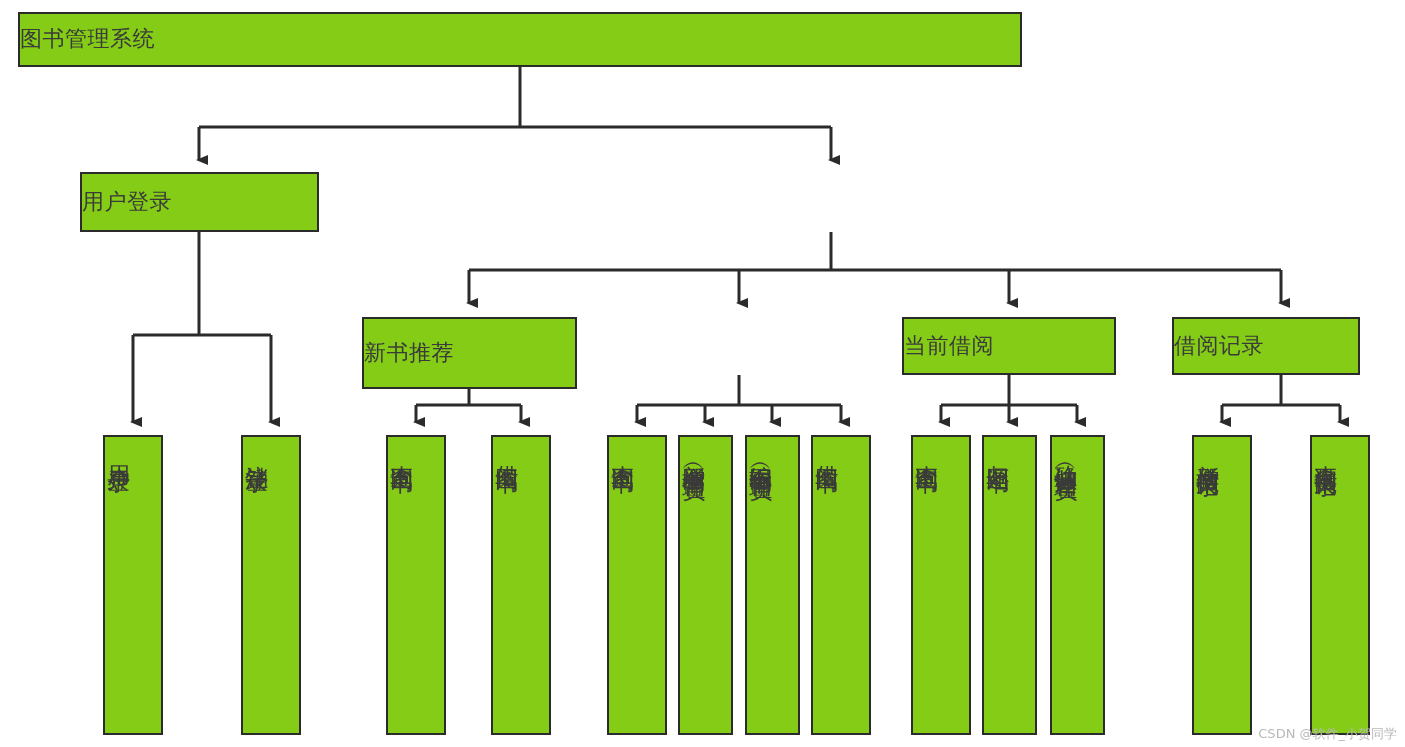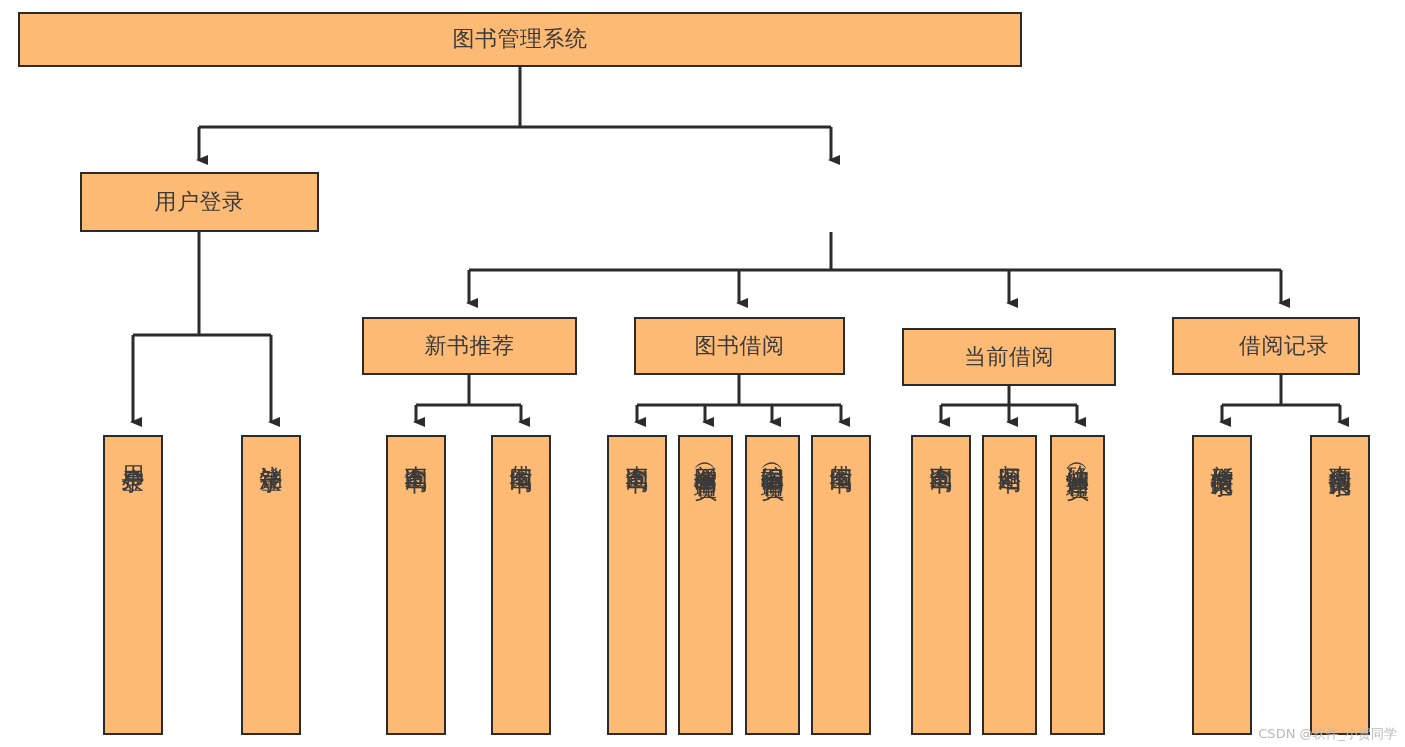--- a/index.html
+++ b/index.html
@@ -8,25 +8,24 @@
     background:#ffffff;
     font-family:"Liberation Sans","DejaVu Sans",sans-serif;
     overflow:hidden;
   }
   #canvas{position:relative;width:1405px;height:747px;}
   svg#wires{position:absolute;left:0;top:0;width:1405px;height:747px;pointer-events:none;}
 
   .node{
     position:absolute;
     box-sizing:border-box;
-    background:#fdba74;
+    background:#84cc16;
     border:2px solid #2b2b2b;
     display:flex;
     align-items:center;
-    justify-content:center;
     color:#3c3c3c;
     z-index:2;
   }
   .node .lbl{
     font-size:22px;
     line-height:1.12;
     letter-spacing:.5px;
     white-space:nowrap;
     color:#3a3a3a;
   }
@@ -109,30 +108,27 @@
   </svg>
 
   <div class="node h-node" style="left:18px;top:12px;width:1004px;height:55px;">
     <span class="lbl">图书管理系统</span>
   </div>
 
   <div class="node h-node" style="left:80px;top:172px;width:239px;height:60px;">
     <span class="lbl">用户登录</span>
   </div>
 
-  <div class="node h-node" style="left:362px;top:317px;width:215px;height:58px;">
+  <div class="node h-node" style="left:362px;top:317px;width:215px;height:72px;">
     <span class="lbl">新书推荐</span>
   </div>
-  <div class="node h-node" style="left:634px;top:317px;width:211px;height:58px;">
-    <span class="lbl">图书借阅</span>
-  </div>
-  <div class="node h-node" style="left:902px;top:328px;width:214px;height:58px;">
+  <div class="node h-node" style="left:902px;top:317px;width:214px;height:58px;">
     <span class="lbl">当前借阅</span>
   </div>
-  <div class="node h-node" style="left:1172px;top:317px;width:188px;height:58px;padding-left:36px;">
+  <div class="node h-node" style="left:1172px;top:317px;width:188px;height:58px;">
     <span class="lbl">借阅记录</span>
   </div>
 
   <div class="node v-node" style="left:103px;top:435px;width:60px;height:300px;">
     <span class="lbl">用户登录</span>
   </div>
   <div class="node v-node" style="left:241px;top:435px;width:60px;height:300px;">
     <span class="lbl">注销登录</span>
   </div>
 

